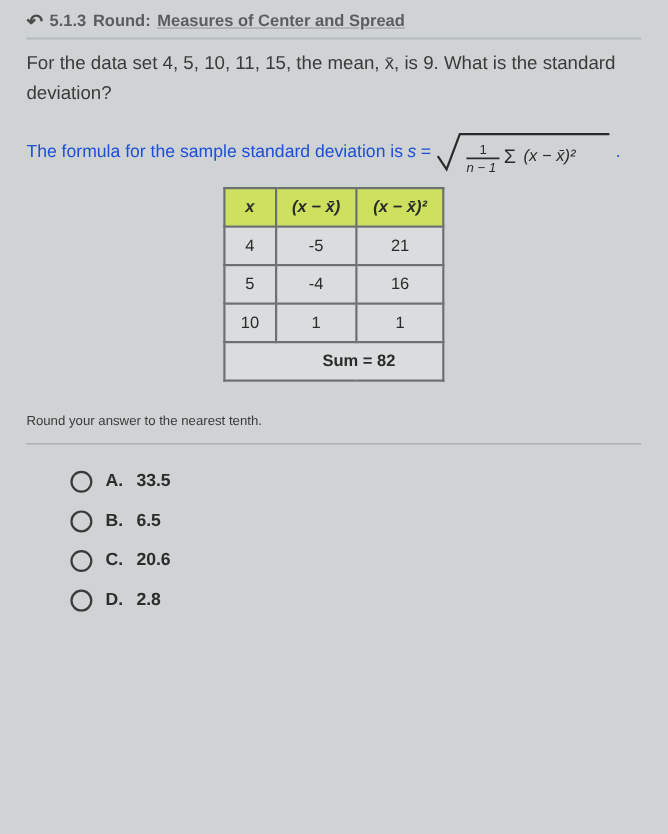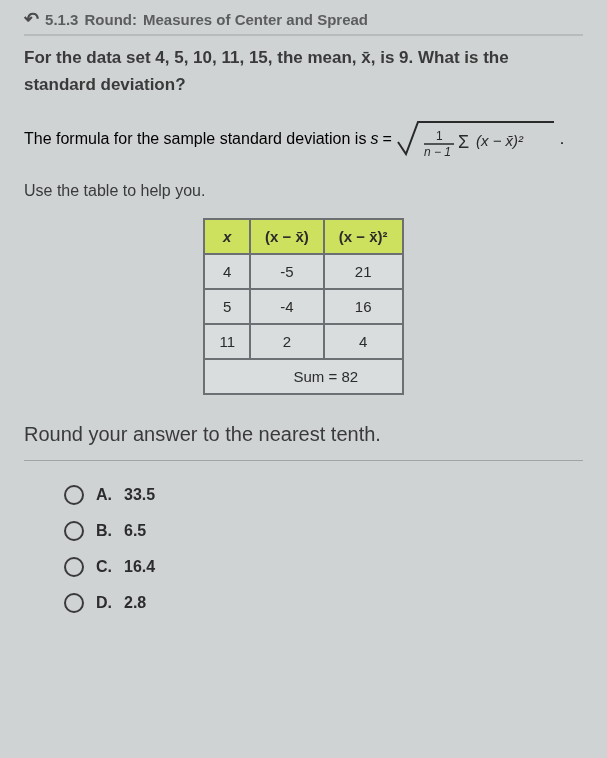--- a/index.html
+++ b/index.html
@@ -18,36 +18,36 @@
     .crumb-row {
       display: flex;
       align-items: center;
       gap: 6px;
       font-size: 15px;
       font-weight: 700;
       color: #5b5d5e;
       margin-bottom: 4px;
     }
     .back-icon { font-size: 18px; color: #4a4a4a; }
-    .qtitle { text-decoration-color: rgba(0,0,0,.25); }
+    .qtitle { text-decoration: underline; text-decoration-color: rgba(0,0,0,.25); }
     .divider {
       border: 0;
       border-top: 2px solid #b6bbbd;
       margin: 4px 0 8px 0;
     }
     .question {
       font-size: 17px;
-      font-weight: 700;
+      font-weight: 400;
       color: #3a3a3a;
       line-height: 1.6;
       margin-bottom: 20px;
     }
     .formula-line {
       font-size: 16px;
-      color: #000000;
+      color: #1d4ed8;
       margin: 20px 0 10px 0;
       display: flex;
       align-items: center;
       flex-wrap: wrap;
       gap: 4px;
     }
     .instr {
       font-size: 16px;
       color: #3a3a3a;
       margin: 22px 0 18px 0;
@@ -59,30 +59,31 @@
     }
     th, td {
       border: 2px solid #6d7072;
       padding: 8px 14px;
       text-align: center;
       font-size: 15px;
       color: #2b2b2b;
     }
     th {
       background: #cde15f;
+      font-style: italic;
       font-weight: 700;
     }
     th:first-child { font-style: italic; }
     .sumrow td {
       padding: 8px 10px;
-      font-weight: 400;
+      font-weight: 700;
     }
     .sumrow td:first-child { border-right: none; }
     .round {
-      font-size: 20px;
+      font-size: 12px;
       color: #3a3a3a;
       margin-bottom: 14px;
     }
     .divider2 {
       border: 0;
       border-top: 1px solid #9fa4a6;
       margin: 8px 0 24px 0;
     }
     .choices {
       padding-left: 40px;
@@ -129,21 +130,20 @@
       <path d="M2 24 L10 36 L22 4 L158 4" stroke="#2a2a2a" stroke-width="2" fill="none"></path>
       <text x="40" y="22" font-size="12" font-family="Arial" fill="#2a2a2a">1</text>
       <line x1="28" y1="26" x2="58" y2="26" stroke="#2a2a2a" stroke-width="1.5"></line>
       <text x="28" y="38" font-size="12" font-style="italic" fill="#2a2a2a">n − 1</text>
       <text x="62" y="30" font-size="18" fill="#2a2a2a">Σ</text>
       <text x="80" y="28" font-size="15" font-style="italic" fill="#2a2a2a">(x − x̄)²</text>
     </svg>
     <span>.</span>
   </div>
 
-  <div class="instr">Use the table to help you.</div>
 
   <div class="table-wrap">
     <table>
       <thead>
         <tr>
           <th>x</th>
           <th>(x − x̄)</th>
           <th>(x − x̄)²</th>
         </tr>
       </thead>
@@ -152,23 +152,23 @@
           <td>4</td>
           <td>-5</td>
           <td>21</td>
         </tr>
         <tr>
           <td>5</td>
           <td>-4</td>
           <td>16</td>
         </tr>
         <tr>
-          <td>11</td>
-          <td>2</td>
-          <td>4</td>
+          <td>10</td>
+          <td>1</td>
+          <td>1</td>
         </tr>
         <tr class="sumrow">
           <td style="border:none;border-left:2px solid #6d7072;border-bottom:2px solid #6d7072;"></td>
           <td colspan="2" style="border-left:none;">Sum = 82</td>
         </tr>
       </tbody>
     </table>
   </div>
 
   <div class="round">Round your answer to the nearest tenth.</div>
@@ -181,21 +181,21 @@
       <span>33.5</span>
     </div>
     <div class="choice">
       <span class="radio"></span>
       <span>B.</span>
       <span>6.5</span>
     </div>
     <div class="choice">
       <span class="radio"></span>
       <span>C.</span>
-      <span>16.4</span>
+      <span>20.6</span>
     </div>
     <div class="choice">
       <span class="radio"></span>
       <span>D.</span>
       <span>2.8</span>
     </div>
   </div>
 </div>
 
 </body></html>

